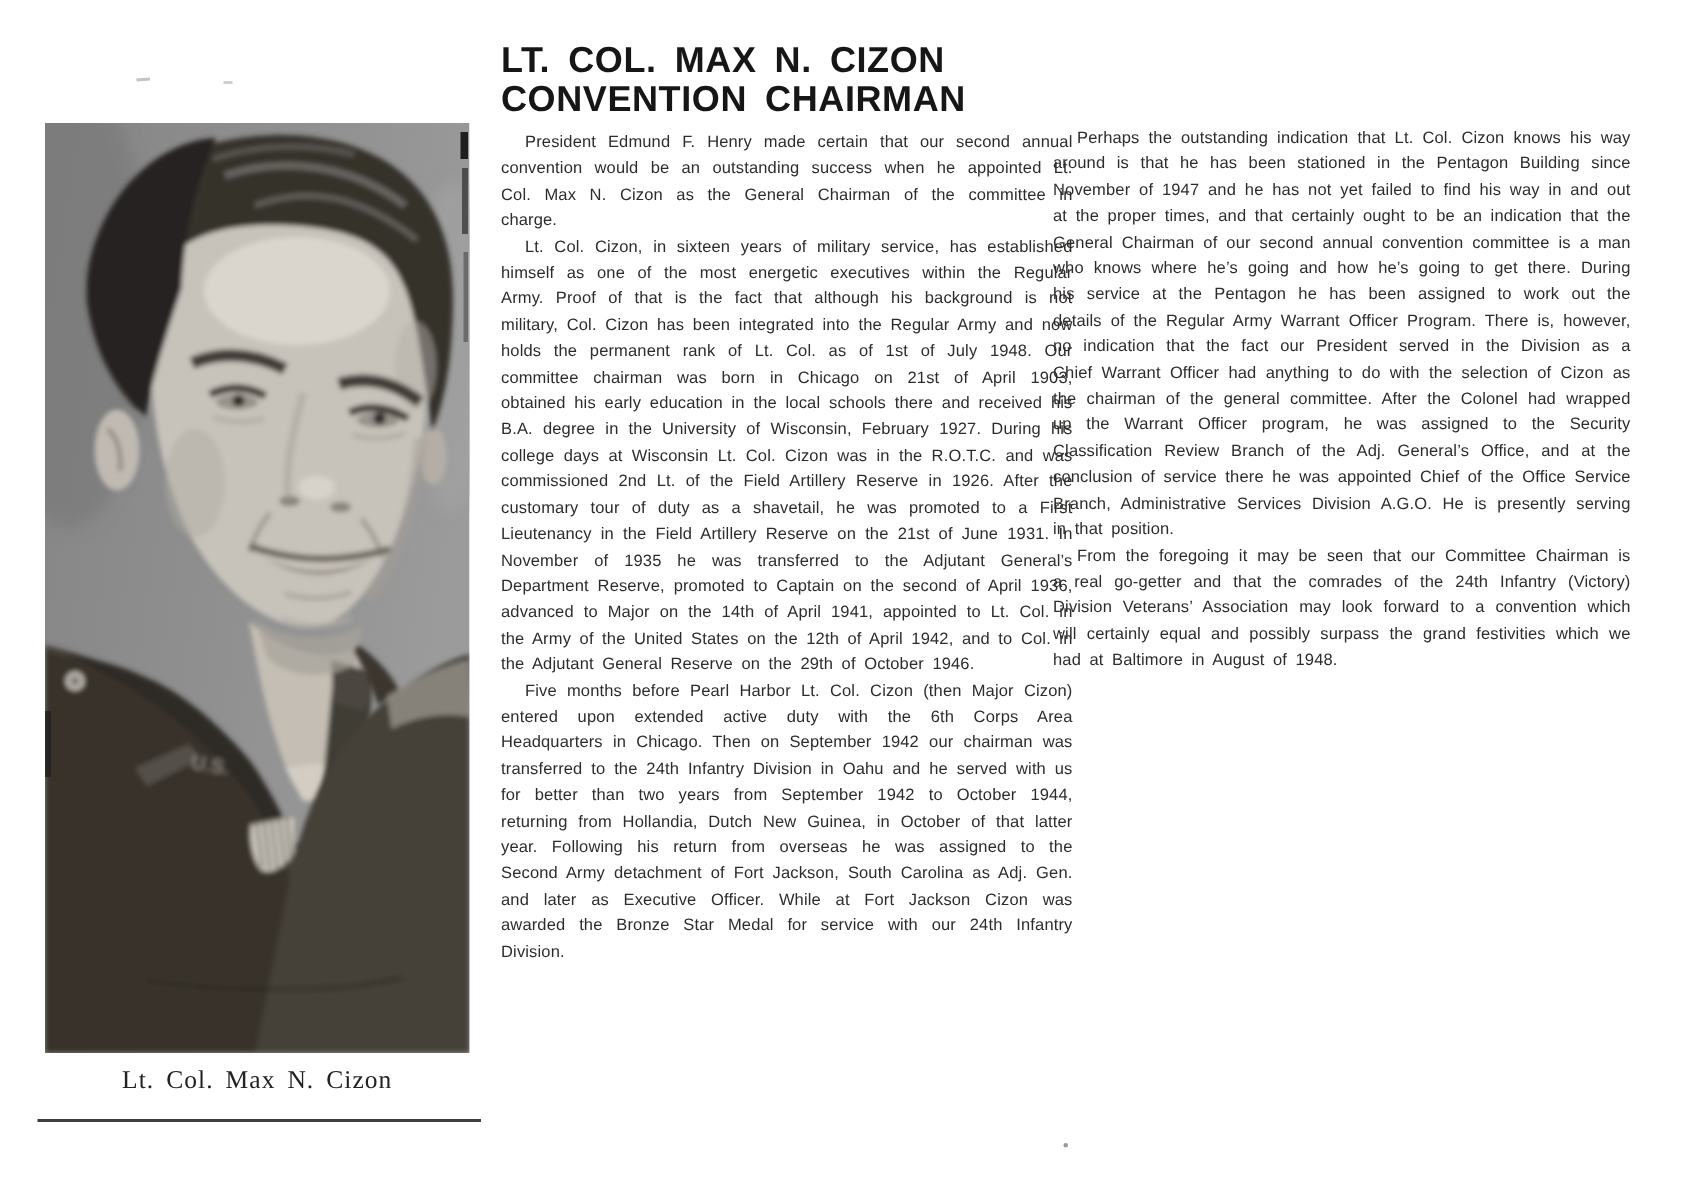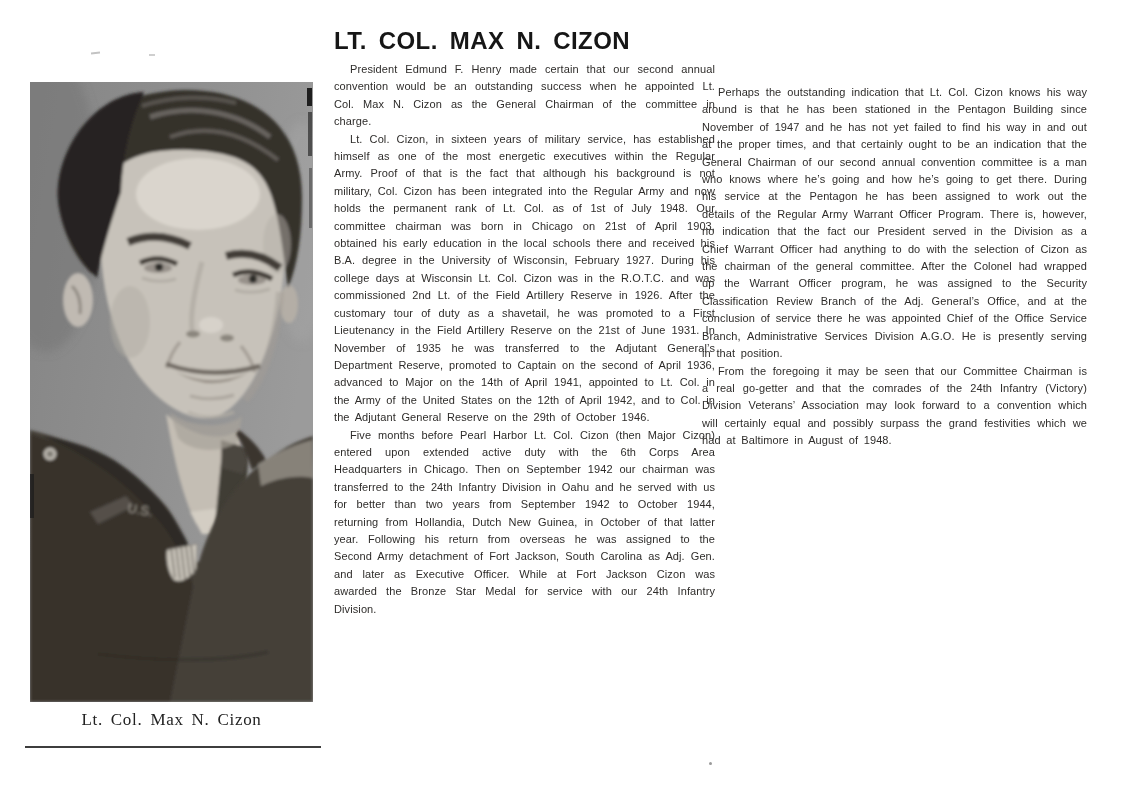--- a/index.html
+++ b/index.html
@@ -149,20 +149,21 @@
       </g>
     </svg>
   </figure>
 
   <div class="caption">Lt. Col. Max N. Cizon</div>
   <div class="rule"></div>
 
   <div class="col col-mid">
     <h1 class="title">
       <span>LT. COL. MAX N. CIZON</span>
+      <span>CONVENTION CHAIRMAN</span>
     </h1>
     <p class="body">President Edmund F. Henry made certain that our second annual convention would be an outstanding success when he appointed Lt. Col. Max N. Cizon as the General Chairman of the committee in charge.</p>
     <p class="body">Lt. Col. Cizon, in sixteen years of military service, has established himself as one of the most energetic executives within the Regular Army.  Proof of that is the fact that although his background is not military, Col. Cizon has been integrated into the Regular Army and now holds the permanent rank of Lt. Col. as of 1st of July 1948.  Our committee chairman was born in Chicago on 21st of April 1903, obtained his early education in the local schools there and received his B.A. degree in the University of Wisconsin, February 1927.  During his college days at Wisconsin Lt. Col. Cizon was in the R.O.T.C. and was commissioned 2nd Lt. of the Field Artillery Reserve in 1926.  After the customary tour of duty as a shavetail, he was promoted to a First Lieutenancy in the Field Artillery Reserve on the 21st of June 1931.  In November of 1935 he was transferred to the Adjutant General’s Department Reserve, promoted to Captain on the second of April 1936, advanced to Major on the 14th of April 1941, appointed to Lt. Col. in the Army of the United States on the 12th of April 1942, and to Col. in the Adjutant General Reserve on the 29th of October 1946.</p>
     <p class="body">Five months before Pearl Harbor Lt. Col. Cizon (then Major Cizon) entered upon extended active duty with the 6th Corps Area Headquarters in Chicago.  Then on September 1942 our chairman was transferred to the 24th Infantry Division in Oahu and he served with us for better than two years from September 1942 to October 1944, returning from Hollandia, Dutch New Guinea, in October of that latter year.  Following his return from overseas he was assigned to the Second Army detachment of Fort Jackson, South Carolina as Adj. Gen. and later as Executive Officer.  While at Fort Jackson Cizon was awarded the Bronze Star Medal for service with our 24th Infantry Division.</p>
   </div>
 
   <div class="col col-right">
     <p class="body">Perhaps the outstanding indication that Lt. Col. Cizon knows his way around is that he has been stationed in the Pentagon Building since November of 1947 and he has not yet failed to find his way in and out at the proper times, and that certainly ought to be an indication that the General Chairman of our second annual convention committee is a man who knows where he’s going and how he’s going to get there.  During his service at the Pentagon he has been assigned to work out the details of the Regular Army Warrant Officer Program.  There is, however, no indication that the fact our President served in the Division as a Chief Warrant Officer had anything to do with the selection of Cizon as the chairman of the general committee.  After the Colonel had wrapped up the Warrant Officer program, he was assigned to the Security Classification Review Branch of the Adj. General’s Office, and at the conclusion of service there he was appointed Chief of the Office Service Branch, Administrative Services Division A.G.O.  He is presently serving in that position.</p>
     <p class="body">From the foregoing it may be seen that our Committee Chairman is a real go-getter and that the comrades of the 24th Infantry (Victory) Division Veterans’ Association may look forward to a convention which will certainly equal and possibly surpass the grand festivities which we had at Baltimore in August of 1948.</p>
   </div>

